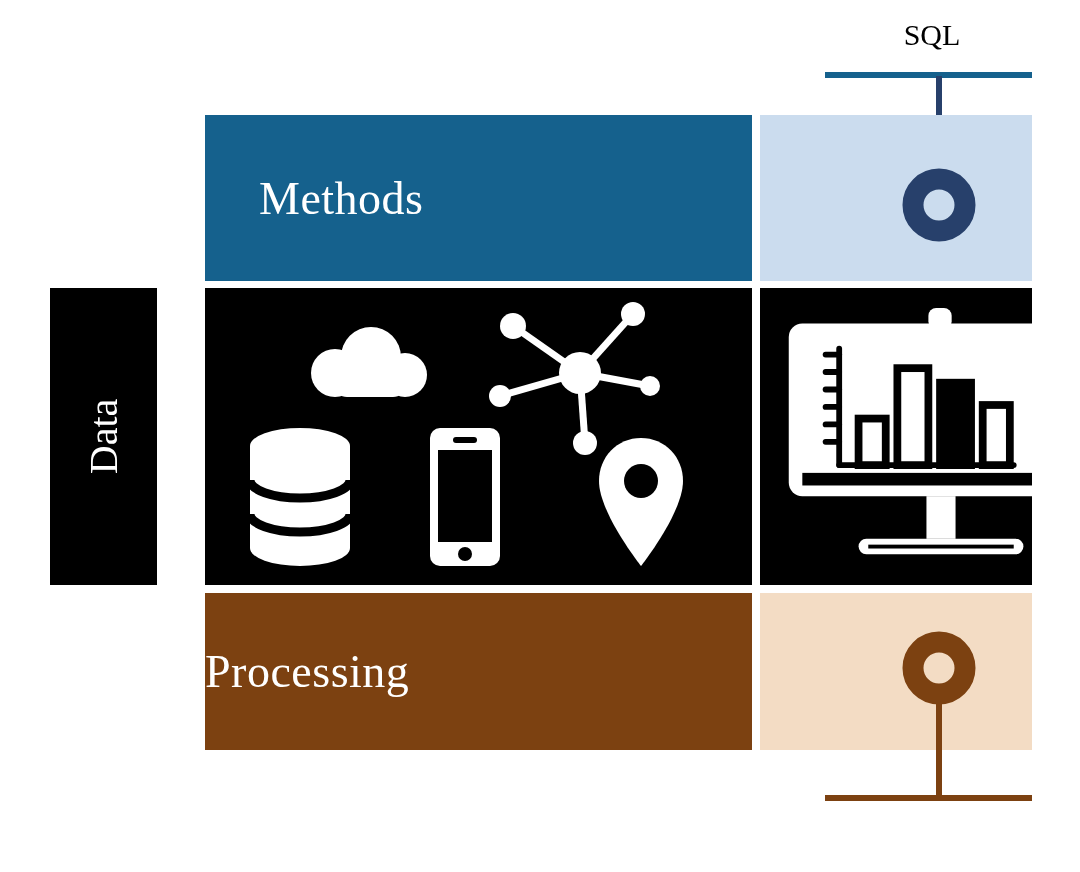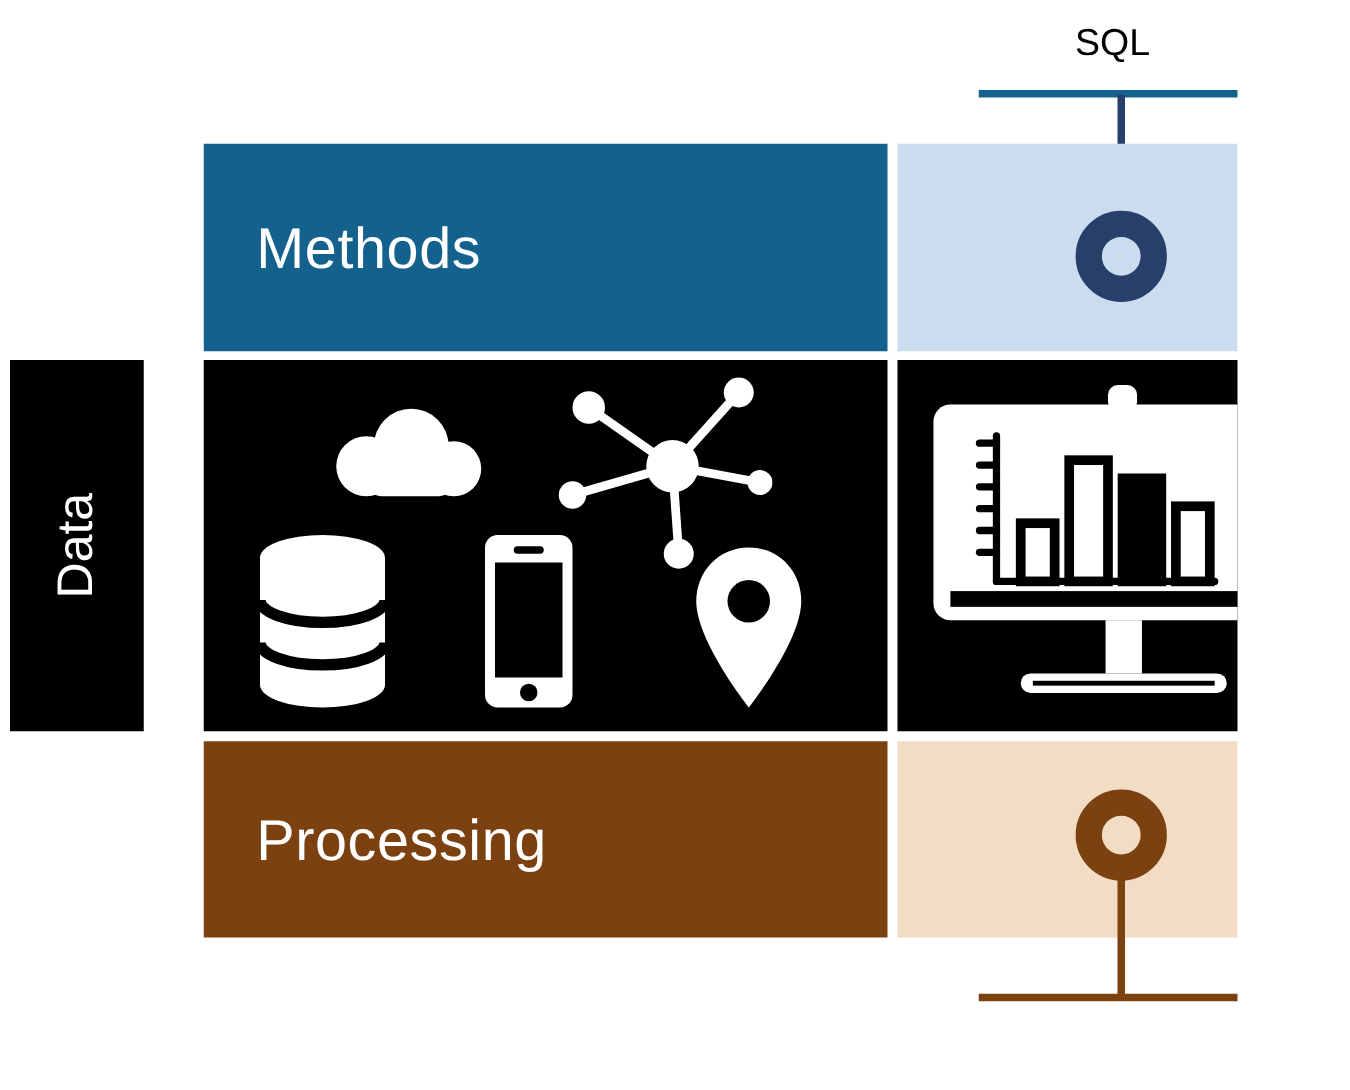--- a/index.html
+++ b/index.html
@@ -1,37 +1,38 @@
 <!DOCTYPE html>
 <html style="--color-methods-blue: #15618D; --color-sql-light-blue: #CBDCEE; --color-sql-ring-navy: #27406B; --color-processing-brown: #7C4111; --color-cpu-light-tan: #F3DCC4; --color-panel-black: #000000; --color-label-text: #000000; --color-box-text: #FFFFFF;"><head>
 <meta charset="utf-8">
 <style>
   html, body { margin: 0; padding: 0; background: #ffffff; }
   .canvas {
     position: relative;
     width: 990px;
     height: 872px;
     background: #ffffff;
-    font-family: Liberation Sans, sans-serif;
+    font-family: Liberation Serif, serif;
     overflow: hidden;
+    margin-left: 42px;
   }
   .abs { position: absolute; }
 
   
   .methods-box {
     left: 163px; top: 115px; width: 547px; height: 166px;
     background: var(--color-methods-blue);
     display: flex; align-items: center;
-    padding-left: 42px; box-sizing: border-box;
+    padding-left: 54px; box-sizing: border-box;
   }
   .processing-box {
     left: 163px; top: 593px; width: 547px; height: 157px;
     background: var(--color-processing-brown);
     display: flex; align-items: center;
-    padding-left: 42px; box-sizing: border-box;
+    box-sizing: border-box;
   }
   .row-label {
     color: var(--color-box-text);
     font-size: 46px;
     letter-spacing: 0.5px;
   }
 
   
   .data-box {
     left: 8px; top: 288px; width: 107px; height: 297px;

